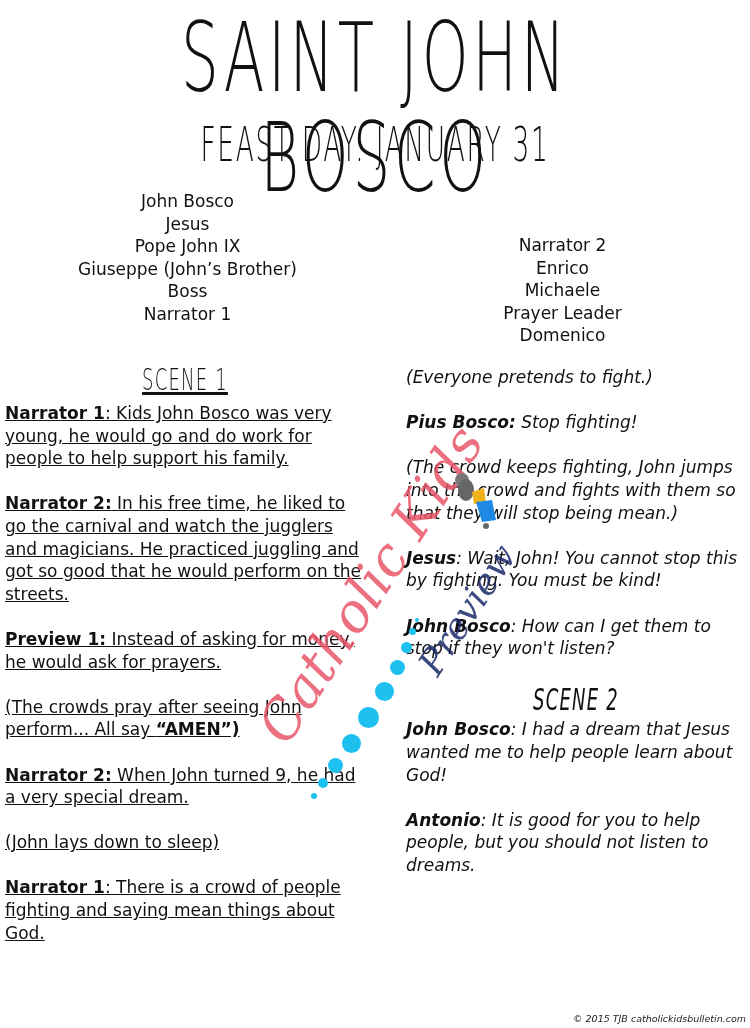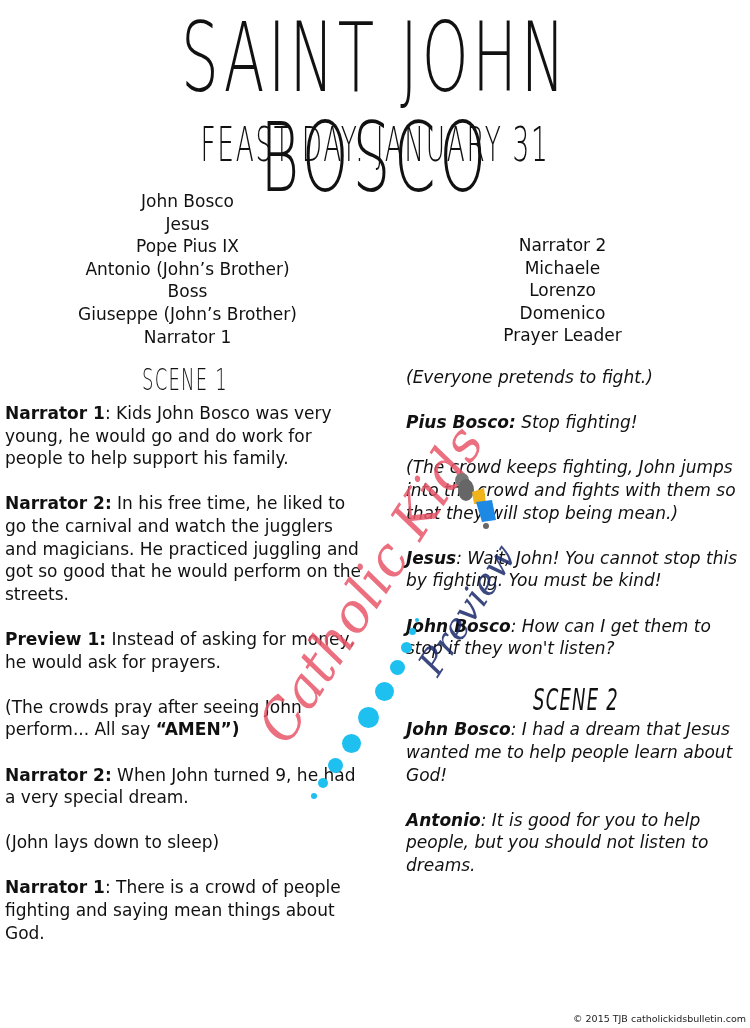--- a/index.html
+++ b/index.html
@@ -12,27 +12,27 @@
     .title span { display: inline-block; }
     .subtitle { position: absolute; left: 0; top: 118px; width: 750px; text-align: center;
                 font-size: 48px; line-height: 52px; letter-spacing: 3px; font-weight: 200;
                 transform: scaleX(0.55); transform-origin: center top; color: #111; }
     .cast { position: absolute; top: 190px; width: 375px; text-align: center;
             font-size: 17px; line-height: 22.6px; }
     .cast.left { left: 0; }
     .cast.right { left: 375px; margin-top: 44px; }
     .cast div { white-space: nowrap; }
     .col { position: absolute; font-size: 17px; line-height: 22.6px; }
-    .col.left { left: 5px; top: 366px; width: 360px; }
+    .col.left { left: 5px; top: 366px; width: 360px; text-decoration: underline; }
     .col.right { left: 406px; top: 366px; width: 340px; font-style: italic; }
     .scene-head { text-align: center; font-size: 30px; line-height: 36px; font-weight: 200;
                   transform: scaleX(0.6); letter-spacing: 2px; }
     .para { margin: 0 0 22.6px 0; }
     .para b { font-weight: bold; }
-    .footer { position: absolute; right: 4px; bottom: 4px; font-size: 9.5px; color: #222; }
+    .footer { position: absolute; right: 4px; bottom: 4px; font-size: 9.5px; color: #222; font-style: italic; }
     .wm-script { position: absolute; left: 245px; top: 720px; color: #e9566a;
                  font-family: "DejaVu Serif", serif; font-style: italic; font-size: 54px;
                  transform: rotate(-57deg); transform-origin: left top; white-space: nowrap;
                  opacity: 0.85; pointer-events: none; }
     .wm-preview { position: absolute; left: 410px; top: 660px; color: #1b2a6b;
                   font-family: "DejaVu Serif", serif; font-style: italic; font-size: 36px;
                   transform: rotate(-57deg); transform-origin: left top; white-space: nowrap;
                   opacity: 0.85; pointer-events: none; }
     .dot { position: absolute; border-radius: 50%; background: #1ec0f0; pointer-events: none; }
     .mouse { position: absolute; left: 450px; top: 470px; width: 50px; height: 60px; pointer-events: none; }
@@ -41,32 +41,31 @@
 <body>
 
 <div class="title">
   <span>SAINT JOHN BOSCO</span>
 </div>
 <div class="subtitle">FEAST DAY: JANUARY 31</div>
 
 <div class="cast left">
   <div>John Bosco</div>
   <div>Jesus</div>
-  <div>Pope Pius IX</div>
-  <div>Antonio (John’s Brother)</div>
+  <div>Pope John IX</div>
+  <div>Giuseppe (John’s Brother)</div>
   <div>Boss</div>
-  <div>Giuseppe (John’s Brother)</div>
   <div>Narrator 1</div>
 </div>
 <div class="cast right">
   <div>Narrator 2</div>
+  <div>Enrico</div>
   <div>Michaele</div>
-  <div>Lorenzo</div>
+  <div>Prayer Leader</div>
   <div>Domenico</div>
-  <div>Prayer Leader</div>
 </div>
 
 <div class="col left">
   <div class="scene-head" style="margin-top:-4px; margin-bottom:4px;">SCENE 1</div>
   <p class="para"><b>Narrator 1</b><span>: </span><span>Kids John Bosco was very young, he would go and do work for people to help support his family.</span></p>
   <p class="para"><b>Narrator 2:</b><span> </span><span>In his free time, he liked to go the carnival and watch the jugglers and magicians. He practiced juggling and got so good that he would perform on the streets.</span></p>
   <p class="para"><b>Preview 1:</b><span> </span><span>Instead of asking for money, he would ask for prayers.</span></p>
   <p class="para"><span>(The crowds pray after seeing John perform... All say </span><b>“AMEN”)</b></p>
   <p class="para"><b>Narrator 2:</b><span> </span><span>When John turned 9, he had a very special dream.</span></p>
   <p class="para"><span>(John lays down to sleep)</span></p>

